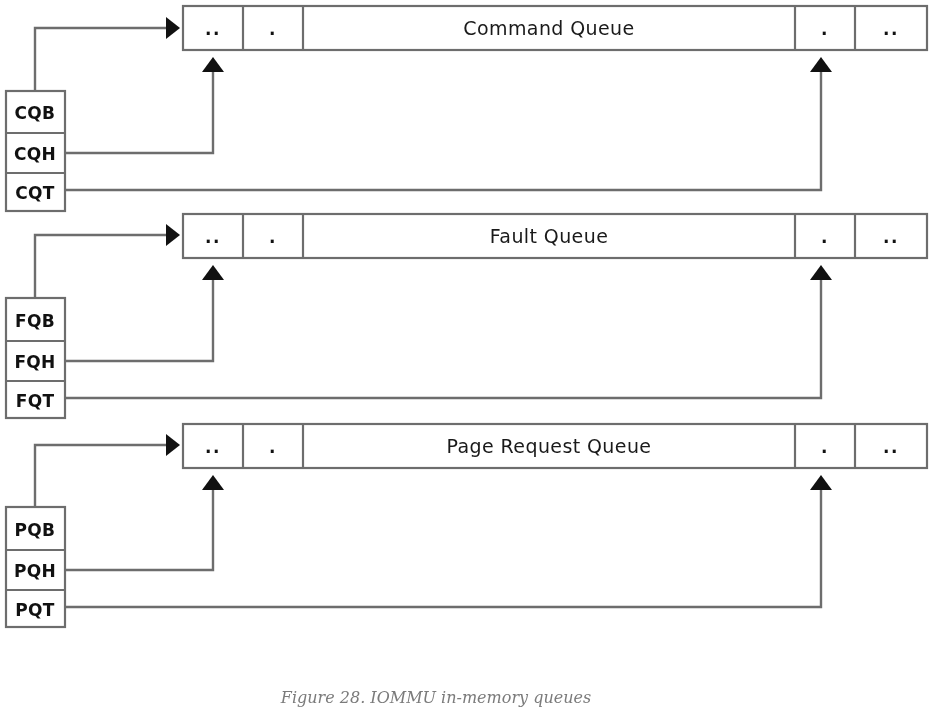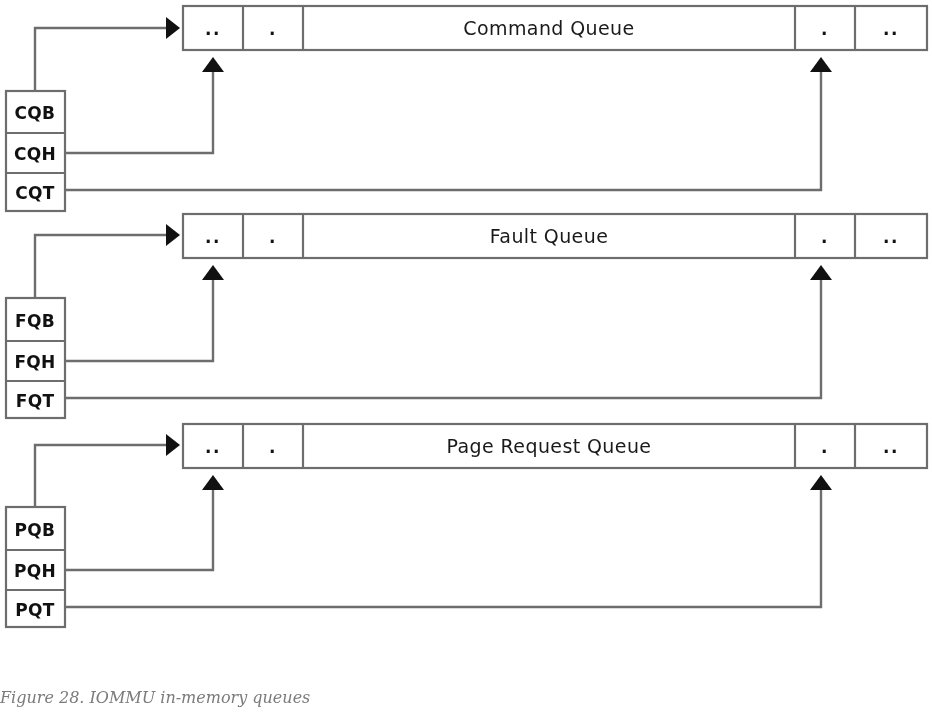--- a/index.html
+++ b/index.html
@@ -63,20 +63,21 @@
     stroke-linejoin: miter;
   }
   .head {
     fill: #111111;
   }
   .caption {
     position: absolute;
     left: 0;
     top: 688px;
     width: 872px;
+    text-align: center;
     font-family: "DejaVu Serif", "Liberation Serif", serif;
     font-style: italic;
     font-size: 16px;
     color: #7b7b7b;
   }
 </style>
 </head>
 <body>
 
 <div id="figure">

